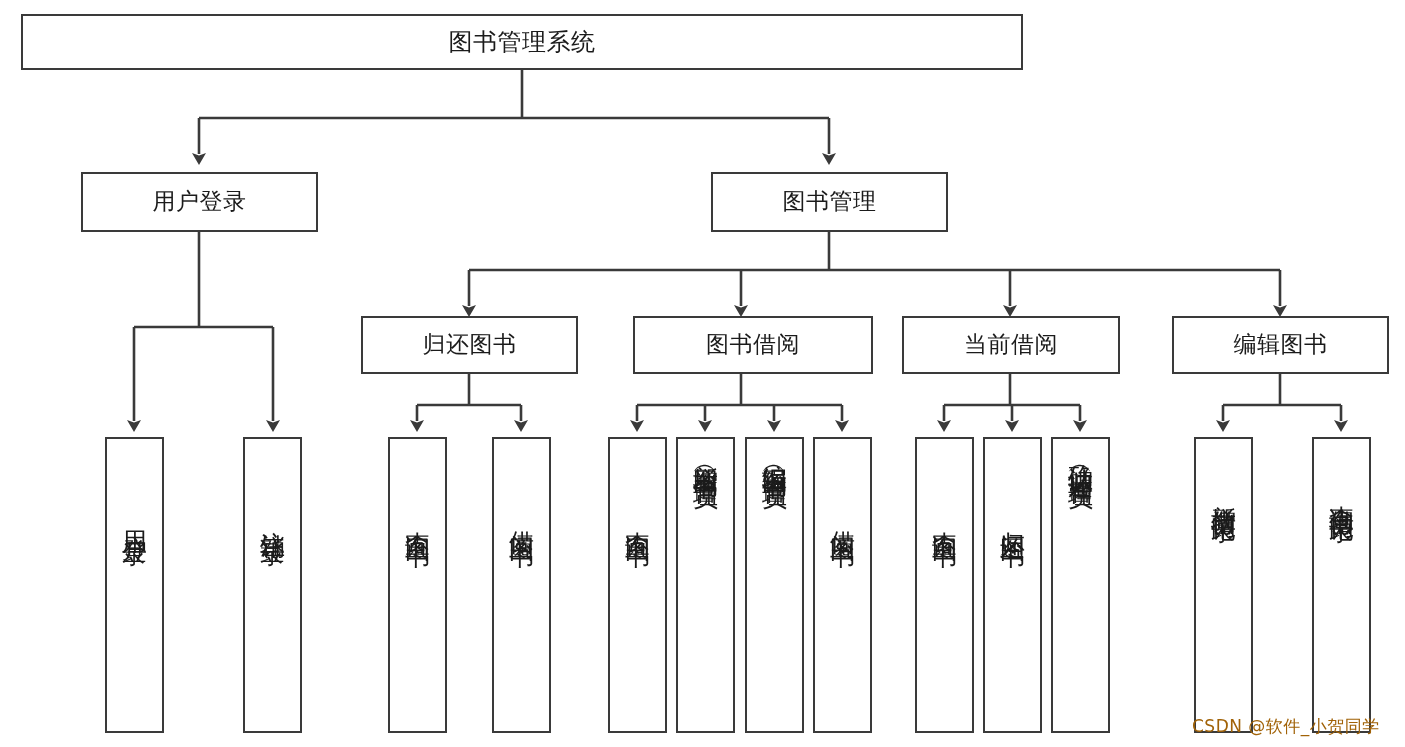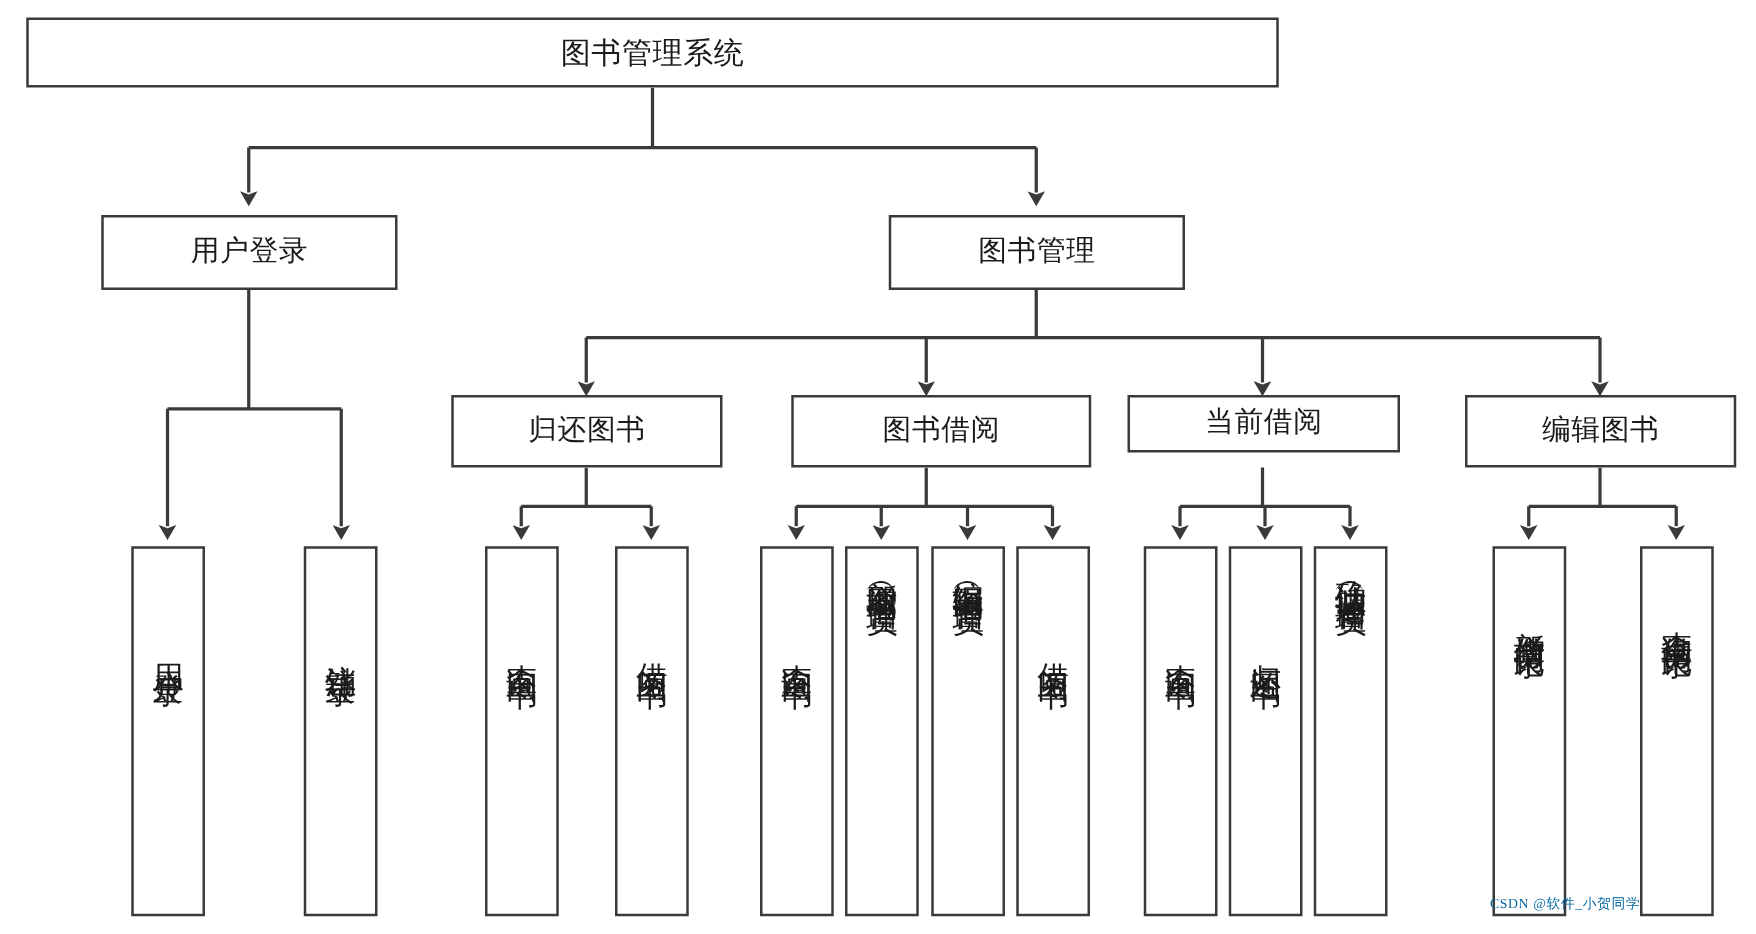--- a/index.html
+++ b/index.html
@@ -62,25 +62,24 @@
     font-size: 25px;
     line-height: 1;
     letter-spacing: 4px;
     white-space: nowrap;
   }
   .node.vert.tall .node-label {
     letter-spacing: 3px;
   }
   .watermark {
     position: absolute;
-    color: #0369a1;
-    font-size: 11px;
+    color: #a16207;
+    font-size: 17px;
     white-space: nowrap;
     letter-spacing: 0.5px;
-    font-family: Liberation Serif, serif;
   }
 </style>
 </head>
 <body>
 
 <div id="canvas">
 
   <svg id="wires" viewBox="0 0 1405 747" width="1405" height="747">
     <defs>
       <marker id="arr" viewBox="0 0 12 14" refX="1" refY="7" markerWidth="12" markerHeight="14" orient="auto-start-reverse" markerUnits="userSpaceOnUse">
@@ -133,31 +132,31 @@
     </g>
   </svg>
 
   <div class="node horiz root" style="left:21px; top:14px; width:1002px; height:56px;">
     <span class="node-label">图书管理系统</span>
   </div>
 
   <div class="node horiz" style="left:81px; top:172px; width:237px; height:60px;">
     <span class="node-label">用户登录</span>
   </div>
-  <div class="node horiz" style="left:711px; top:172px; width:237px; height:60px;">
+  <div class="node horiz" style="left:711px; top:172px; width:237px; height:60px;font-family:Liberation Serif, serif;">
     <span class="node-label">图书管理</span>
   </div>
 
   <div class="node horiz" style="left:361px; top:316px; width:217px; height:58px;">
     <span class="node-label">归还图书</span>
   </div>
   <div class="node horiz" style="left:633px; top:316px; width:240px; height:58px;">
     <span class="node-label">图书借阅</span>
   </div>
-  <div class="node horiz" style="left:902px; top:316px; width:218px; height:46px;justify-content:center;">
+  <div class="node horiz" style="left:902px; top:316px; width:218px; height:58px;justify-content:center;">
     <span class="node-label">当前借阅</span>
   </div>
   <div class="node horiz" style="left:1172px; top:316px; width:217px; height:58px;">
     <span class="node-label">编辑图书</span>
   </div>
 
   <div class="node vert" style="left:105px; top:437px; width:59px; height:296px; padding-top:72px;">
     <span class="node-label">用户登录</span>
   </div>
   <div class="node vert" style="left:243px; top:437px; width:59px; height:296px; padding-top:72px;">

